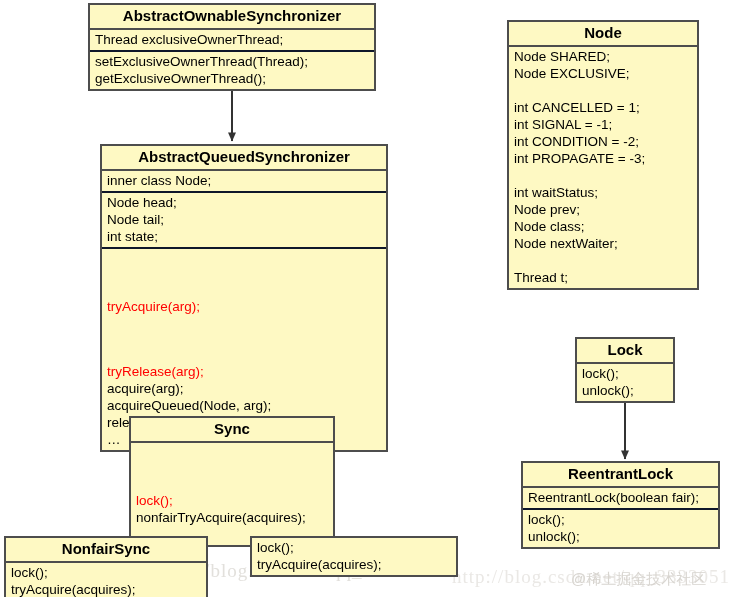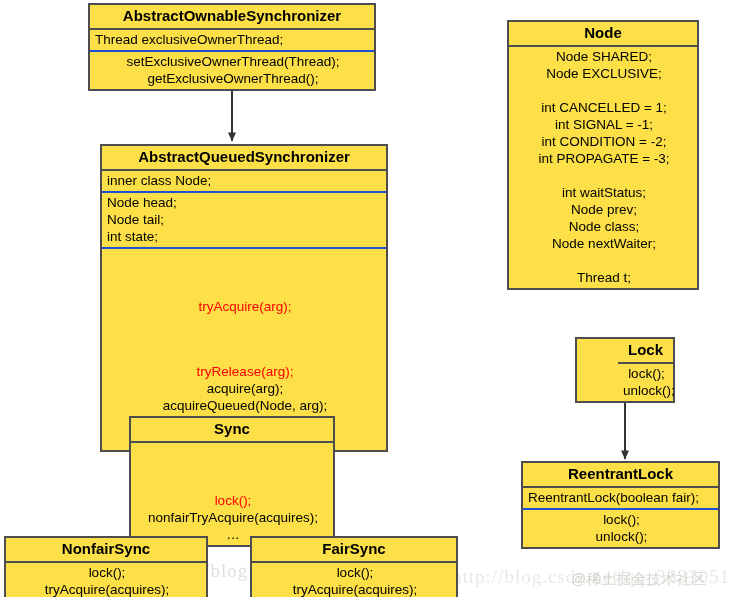--- a/index.html
+++ b/index.html
@@ -21,42 +21,41 @@
     left: 0;
     top: 0;
     width: 730px;
     height: 597px;
     pointer-events: none;
   }
   .uml-box {
     position: absolute;
     box-sizing: border-box;
     border: 2px solid #4d4d4d;
-    background: #fde047;
+    background: #fef9c3;
     z-index: 2;
   }
   .uml-title {
     box-sizing: border-box;
     text-align: center;
     font-weight: bold;
     font-size: 15px;
     color: #000000;
     line-height: 14px;
     padding: 4px 4px 5px 4px;
     border-bottom: 2px solid #4d4d4d;
     white-space: nowrap;
   }
   .uml-section {
     box-sizing: border-box;
-    border-bottom: 2px solid #1d4ed8;
+    border-bottom: 2px solid #0f172a;
     padding: 1px 0 2px 0;
   }
   .uml-section.last {
     border-bottom: none;
-    text-align: center;
   }
   .uml-row {
     font-size: 13.5px;
     line-height: 17px;
     color: #000000;
     padding: 0 3px 0 5px;
     white-space: nowrap;
   }
   .uml-row.red {
     color: #ff0000;
@@ -177,28 +176,27 @@
 
   <div class="uml-box" style="left:4px; top:536px; width:204px;">
     <div class="uml-title">NonfairSync</div>
     <div class="uml-section last">
       <div class="uml-row">lock();</div>
       <div class="uml-row">tryAcquire(acquires);</div>
     </div>
   </div>
 
   <div class="uml-box" style="left:250px; top:536px; width:208px;">
-    <div class="uml-title">FairSync</div>
     <div class="uml-section last">
       <div class="uml-row">lock();</div>
       <div class="uml-row">tryAcquire(acquires);</div>
     </div>
   </div>
 
-  <div class="uml-box" style="left:575px; top:337px; width:100px;padding-left:41px;">
+  <div class="uml-box" style="left:575px; top:337px; width:100px;">
     <div class="uml-title">Lock</div>
     <div class="uml-section last">
       <div class="uml-row">lock();</div>
       <div class="uml-row">unlock();</div>
     </div>
   </div>
 
   <div class="uml-box" style="left:521px; top:461px; width:199px;">
     <div class="uml-title">ReentrantLock</div>
     <div class="uml-section">

